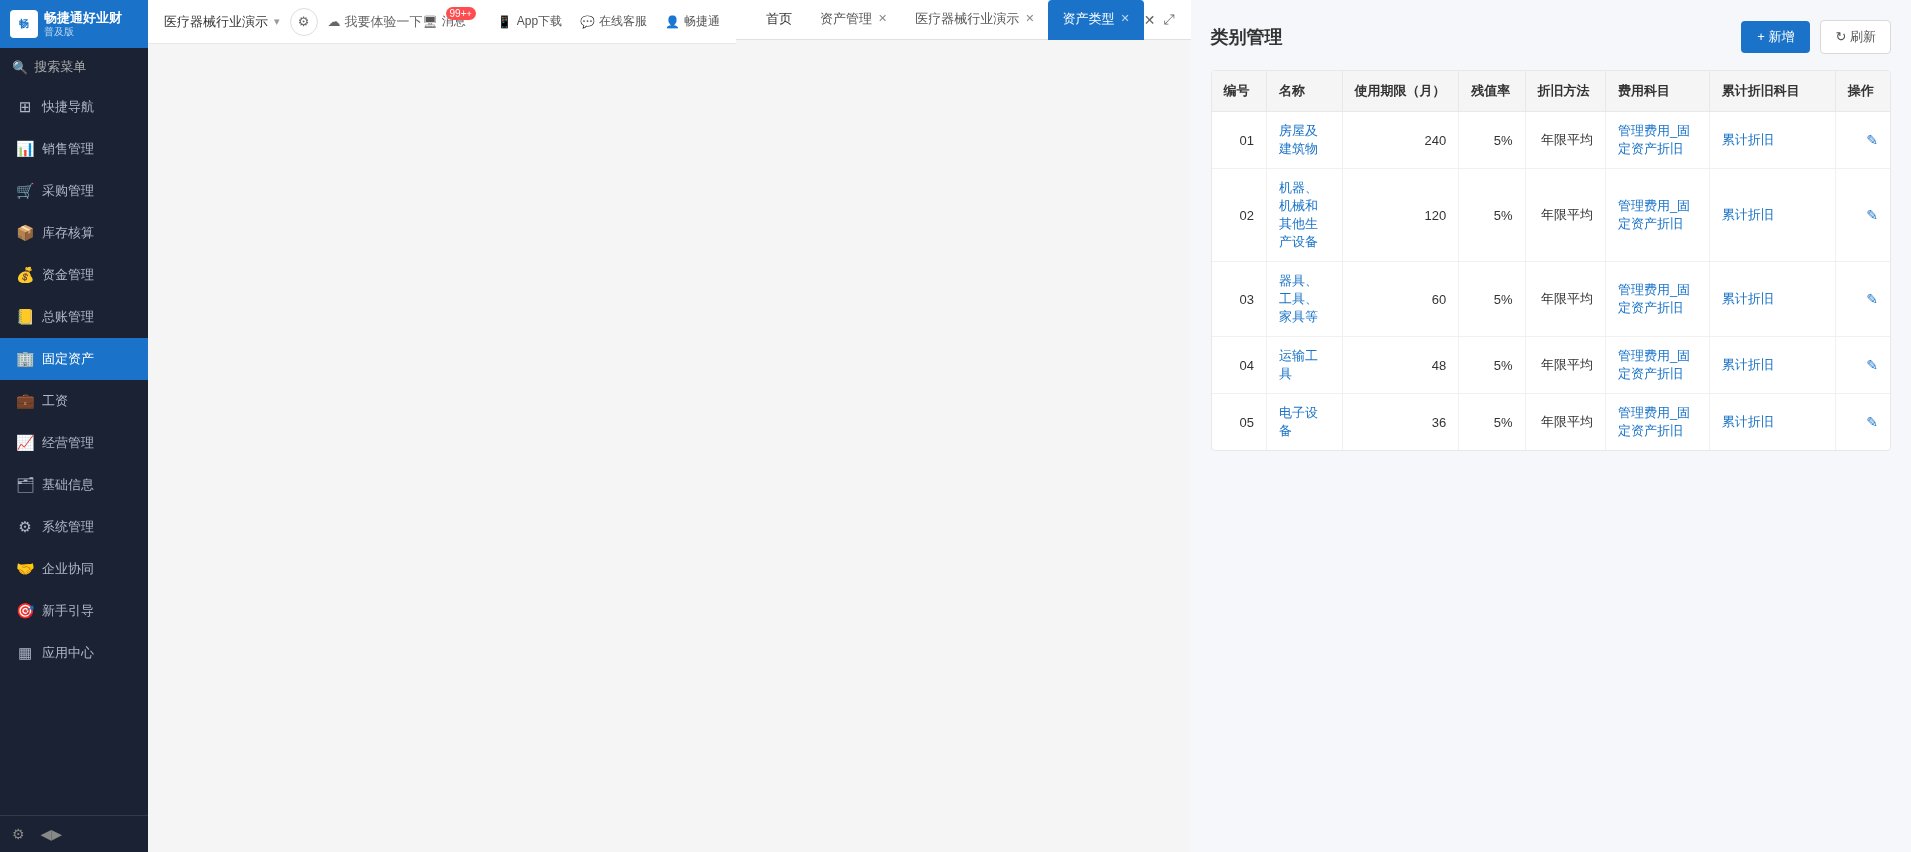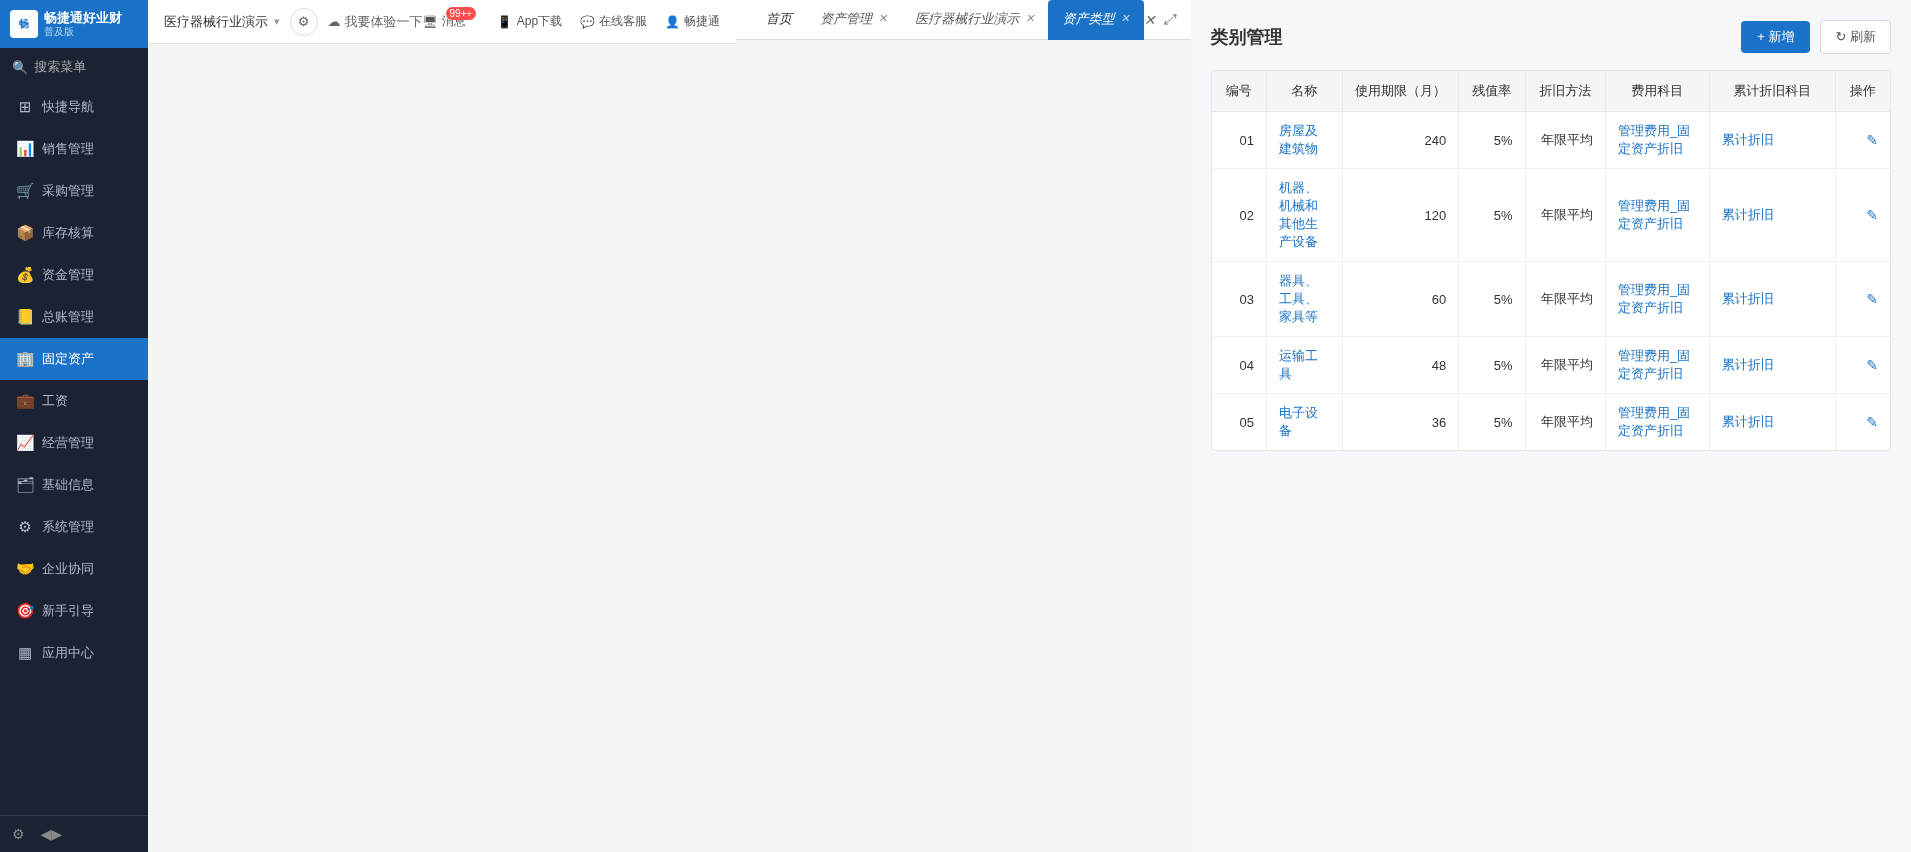--- a/index.html
+++ b/index.html
@@ -124,21 +124,20 @@
     
     .tabbar {
       background: #fff;
       border-bottom: 1px solid #e0e0e0;
       padding: 0 16px;
       display: flex;
       align-items: center;
       flex-shrink: 0;
       height: 40px;
       gap: 0;
-      font-style: italic;
     }
     .tab {
       display: flex; align-items: center; gap: 6px;
       padding: 0 14px;
       height: 40px;
       font-size: 13px;
       color: #555;
       cursor: pointer;
       border-bottom: 2px solid transparent;
       white-space: nowrap;
@@ -186,23 +185,23 @@
     table {
       width: 100%;
       border-collapse: collapse;
     }
     thead tr {
       background: #f5f5f5;
     }
     thead th {
       padding: 11px 12px;
       font-size: 13px;
-      font-weight: 400;
+      font-weight: 700;
       color: #333;
-      text-align: center;
+      text-align: left;
       border-bottom: 1px solid #e8e8e8;
       border-right: 1px solid #e8e8e8;
       white-space: nowrap;
     }
     thead th:last-child { border-right: none; }
     tbody tr {
       border-bottom: 1px solid #f0f0f0;
     }
     tbody tr:last-child { border-bottom: none; }
     tbody td {

